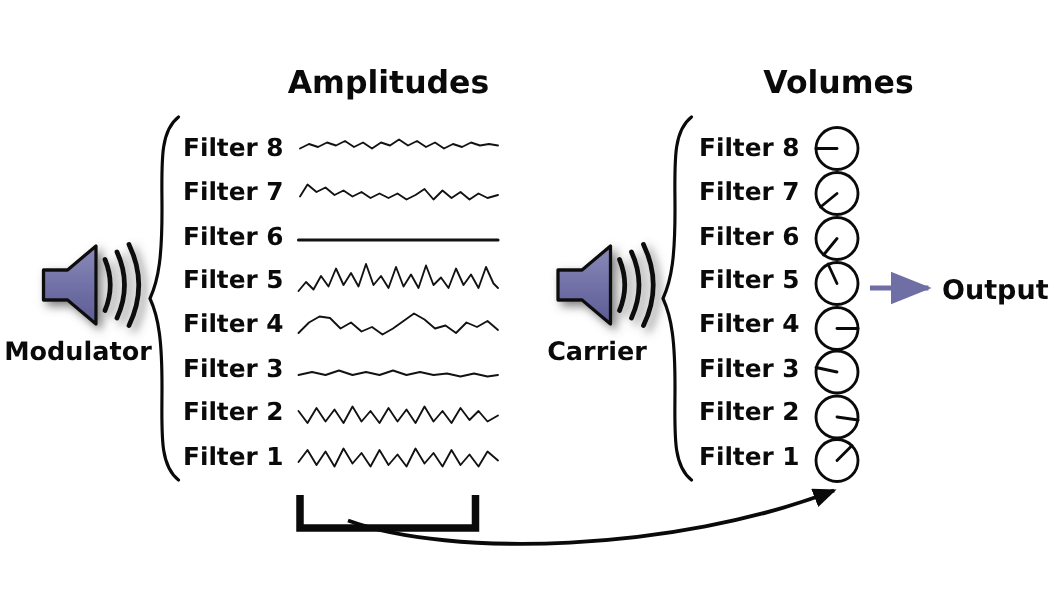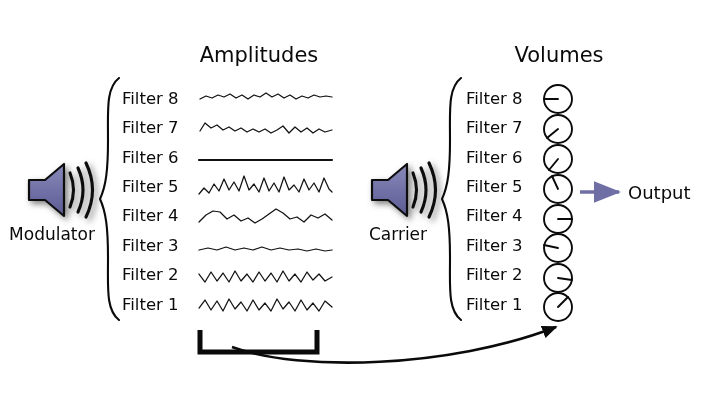--- a/index.html
+++ b/index.html
@@ -9,20 +9,21 @@
   }
   body {
     font-family: "DejaVu Sans", sans-serif;
   }
   #canvas {
     position: relative;
     width: 708px;
     height: 401px;
     background: #ffffff;
     overflow: hidden;
+    font-weight: bold;
   }
   #svg-root {
     position: absolute;
     left: 0;
     top: 0;
     width: 708px;
     height: 401px;
   }
   .hdr {
     font-family: "DejaVu Sans", sans-serif;

